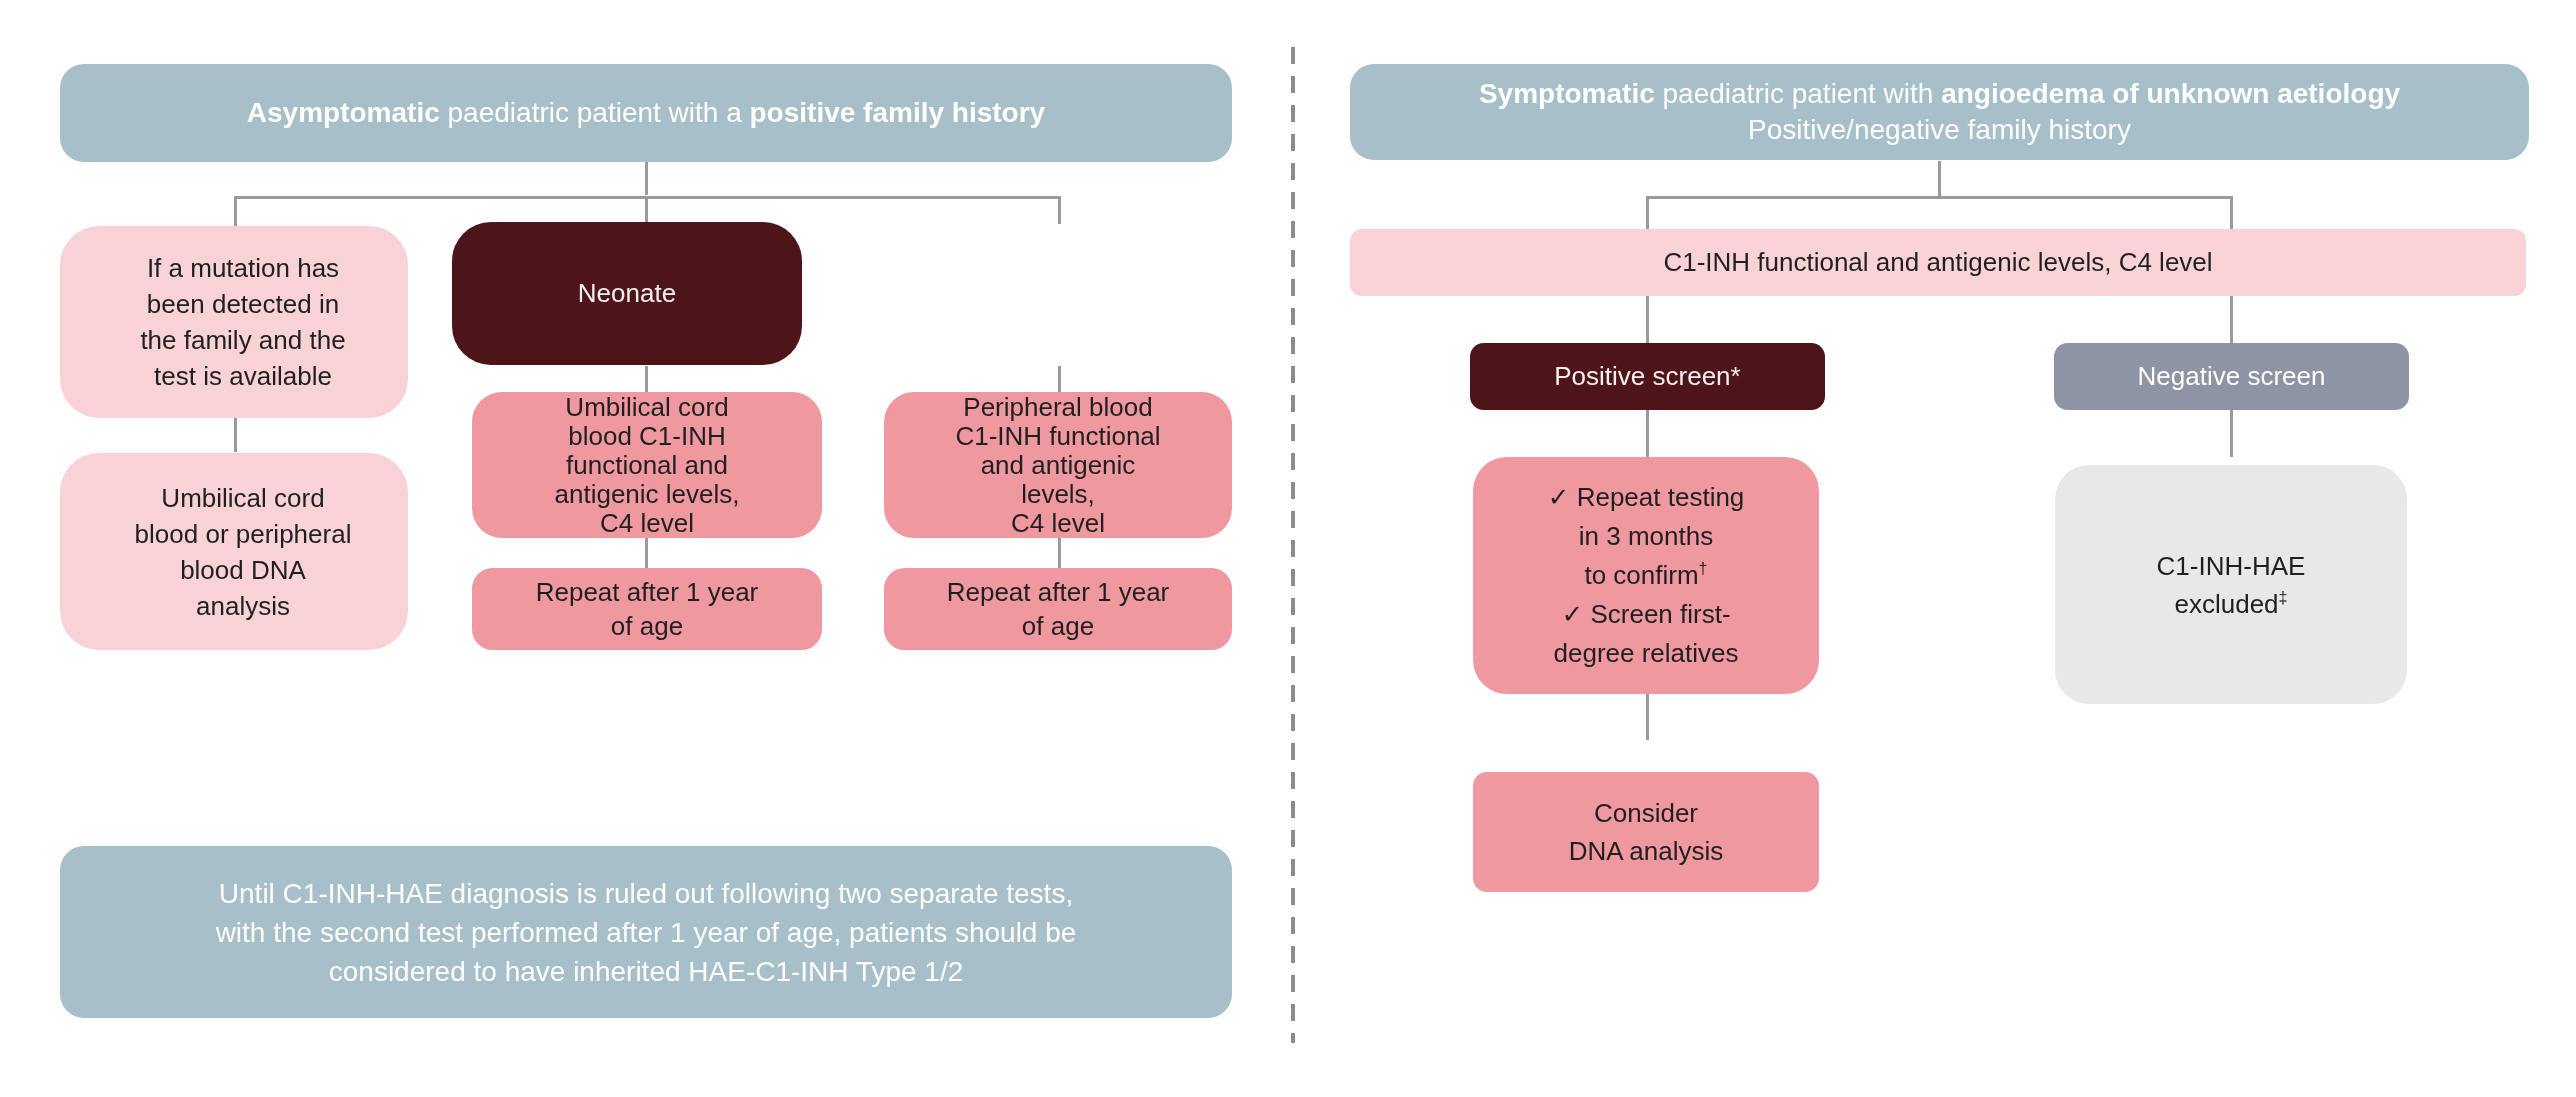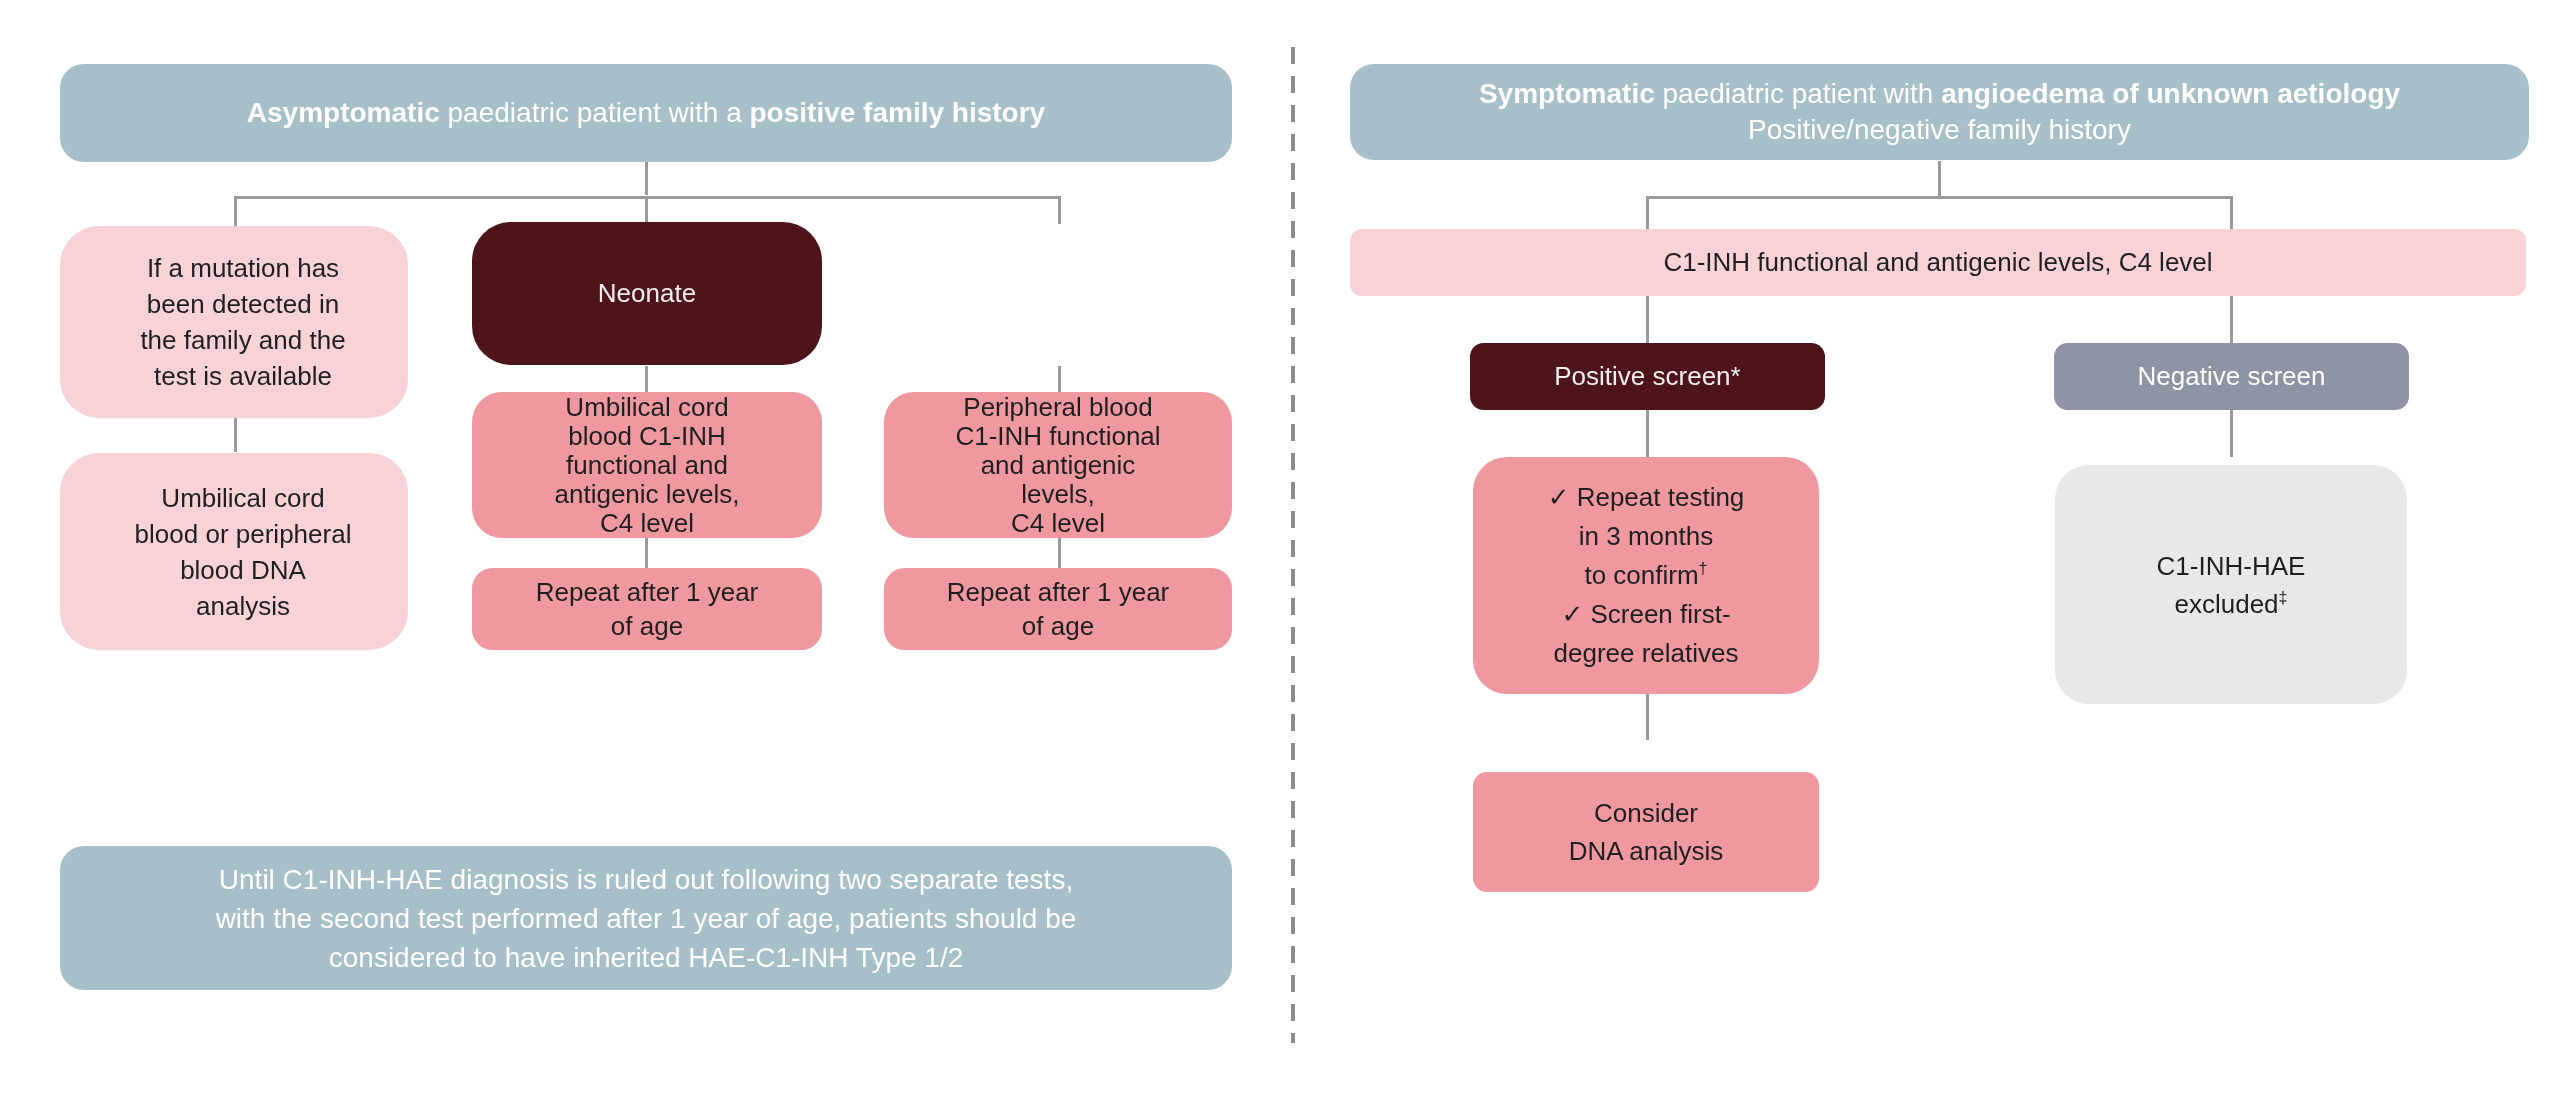--- a/index.html
+++ b/index.html
@@ -77,21 +77,21 @@
     <div>the family and the</div>
     <div>test is available</div>
   </div>
   <div class="box pink-light fs-body lh42" style="left:60px;top:453px;width:348px;height:197px;border-radius:39px;">
     <div>Umbilical cord</div>
     <div>blood or peripheral</div>
     <div>blood DNA</div>
     <div>analysis</div>
   </div>
 
-  <div class="box maroon fs-body" style="left:472px;top:222px;width:350px;height:143px;border-radius:39px;">
+  <div class="box maroon fs-body" style="left:452px;top:222px;width:350px;height:143px;border-radius:39px;">
     <div>Neonate</div>
   </div>
   <div class="box pink-med fs-body lh34" style="left:472px;top:392px;width:350px;height:146px;border-radius:30px;">
     <div>Umbilical cord</div>
     <div>blood C1-INH</div>
     <div>functional and</div>
     <div>antigenic levels,</div>
     <div>C4 level</div>
   </div>
   <div class="box pink-med fs-body lh40" style="left:472px;top:568px;width:350px;height:82px;border-radius:20.6px;">
@@ -104,21 +104,21 @@
     <div>C1-INH functional</div>
     <div>and antigenic</div>
     <div>levels,</div>
     <div>C4 level</div>
   </div>
   <div class="box pink-med fs-body lh40" style="left:884px;top:568px;width:348px;height:82px;border-radius:20.6px;">
     <div>Repeat after 1 year</div>
     <div>of age</div>
   </div>
 
-  <div class="box blue fs-header lh46" style="left:60px;top:846px;width:1172px;height:144px;border-radius:24px;">
+  <div class="box blue fs-header lh46" style="left:60px;top:846px;width:1172px;height:172px;border-radius:24px;">
     <div>Until C1-INH-HAE diagnosis is ruled out following two separate tests,</div>
     <div>with the second test performed after 1 year of age, patients should be</div>
     <div>considered to have inherited HAE-C1-INH Type 1/2</div>
   </div>
 
   <div class="box blue fs-header" style="left:1350px;top:64px;width:1179px;height:96px;border-radius:24px;">
     <div>
       <span class="bold">Symptomatic</span><span> paediatric patient with </span><span class="bold">angioedema of unknown aetiology</span>
     </div>
     <div>Positive/negative family history</div>

